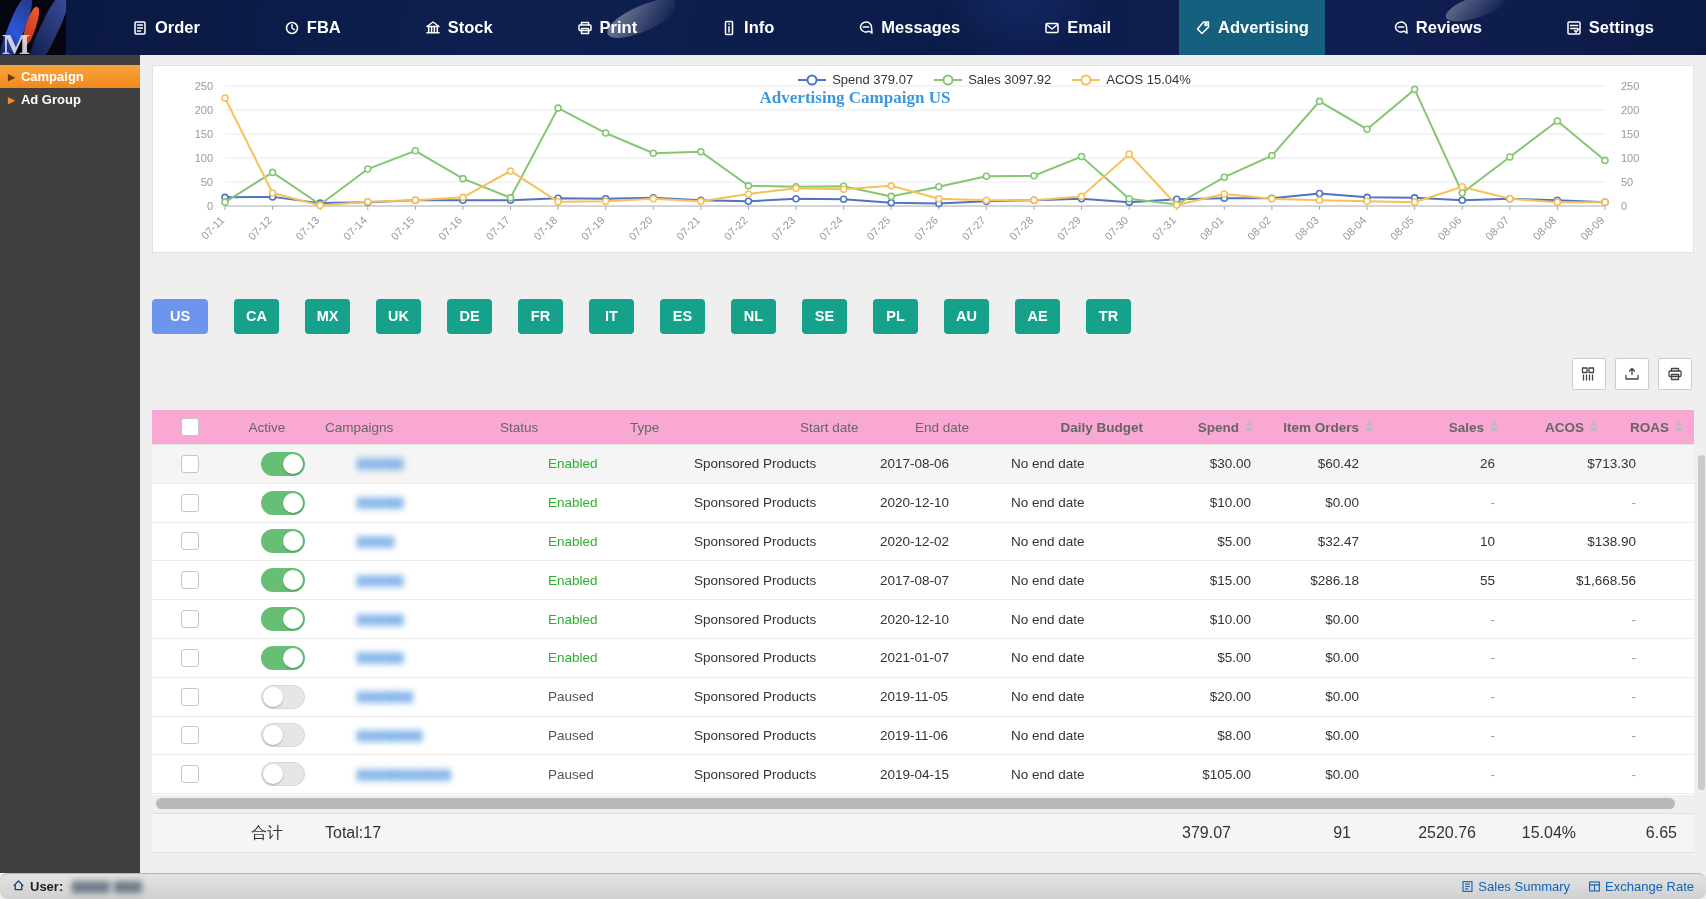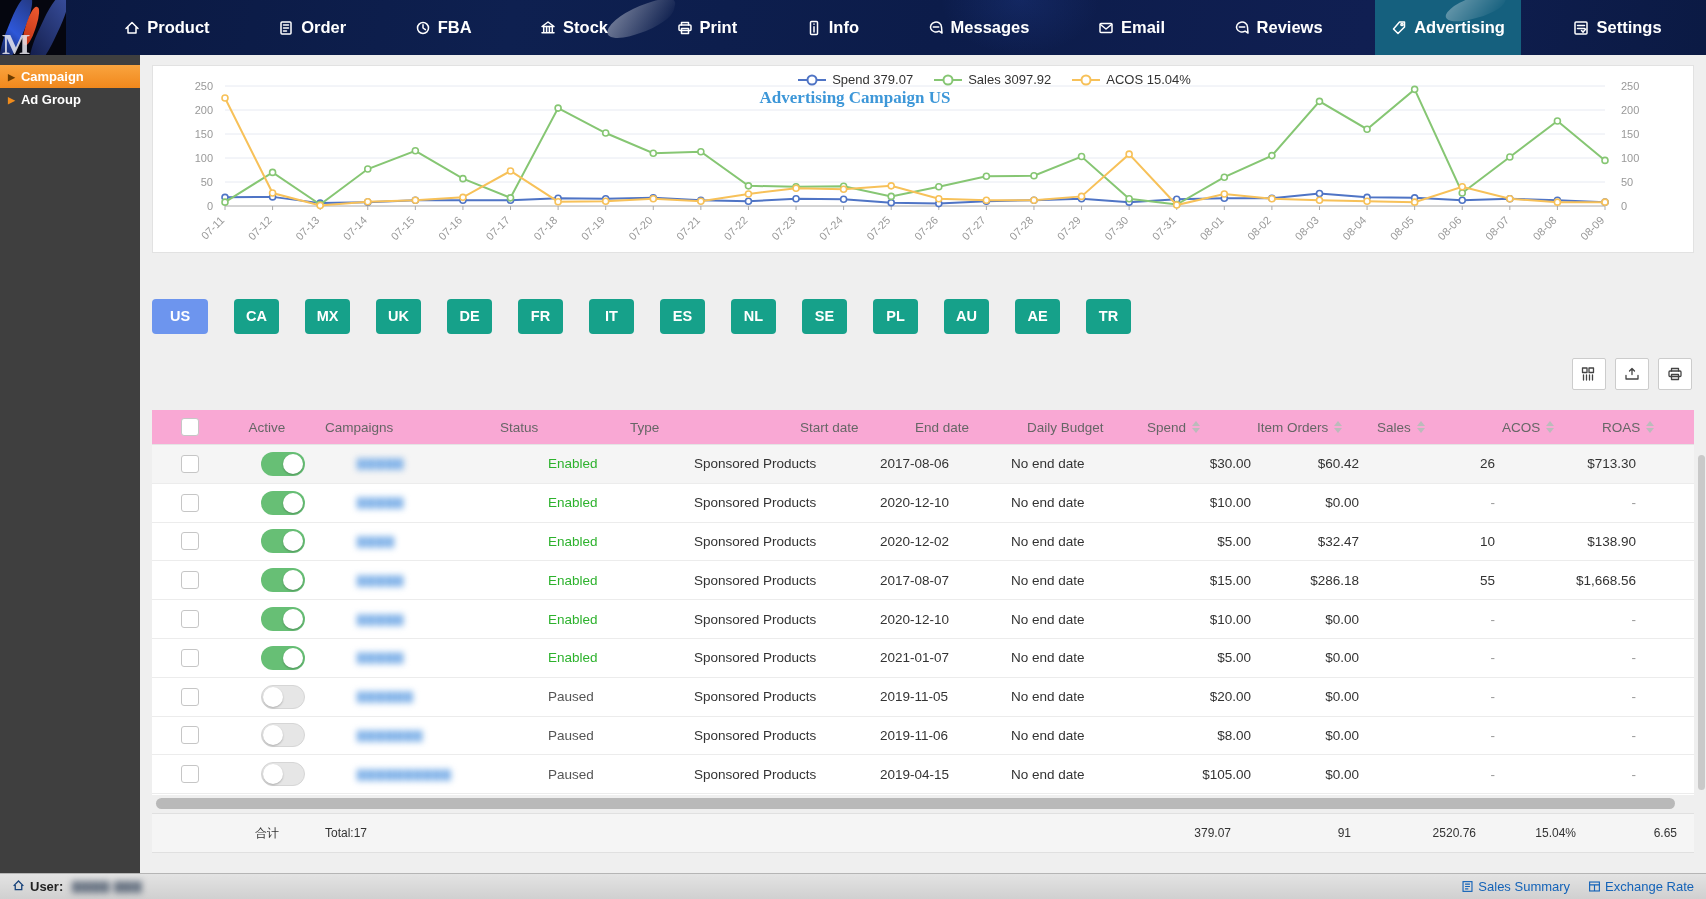--- a/index.html
+++ b/index.html
@@ -75,21 +75,21 @@
   .c3{width:130px;padding-left:8px;}
   .c4{width:170px;padding-left:8px;}
   .c5{width:115px;padding-left:8px;}
   .c6{width:120px;padding-left:8px;}
   .c7{width:120px;}
   .c8{width:110px;}
   .c9{width:120px;}
   .c10{width:125px;}
   .c11{width:100px;}
   .c12{width:85px;}
-  .num{}
+  .num{justify-content:flex-end;font-weight:bold;}
   .td.c7{justify-content:flex-end;padding-right:8px;}
   .td.c8,.td.c9,.td.c10,.td.c11{justify-content:flex-end;padding-right:26px;}
   .td.c12{justify-content:flex-end;padding-right:10px;}
   .th.num{padding-right:4px;}
   .dash{color:#999;}
   .sort{display:inline-flex;flex-direction:column;gap:2px;margin-left:6px;cursor:pointer;}
   .s-up{width:0;height:0;border-left:4px solid transparent;border-right:4px solid transparent;border-bottom:5px solid #bbb;}
   .s-dn{width:0;height:0;border-left:4px solid transparent;border-right:4px solid transparent;border-top:5px solid #bbb;}
   .cb{width:16px;height:16px;background:#fff;border:1px solid #c6c6c6;border-radius:3px;cursor:pointer;}
   .toggle{width:44px;height:24px;border-radius:12px;position:relative;cursor:pointer;}
@@ -104,25 +104,25 @@
   .acos-good{color:#1a7f1a;font-weight:bold;}
   .acos-bad{color:#e0392e;font-weight:normal;}
   
   .hscroll{position:absolute;left:16px;top:743px;width:1534px;height:11px;}
   .hthumb{width:99%;height:11px;background:#b9b9b9;border-radius:6px;cursor:pointer;}
   .vscroll{position:absolute;right:1px;top:400px;width:7px;height:335px;background:#c9c9c9;border-radius:4px;cursor:pointer;}
   
   .summary{position:absolute;left:12px;top:758px;width:1542px;height:40px;background:#f5f5f5;
            border-top:1px solid #e0e0e0;border-bottom:1px solid #e0e0e0;
            display:flex;align-items:center;padding-left:10px;box-sizing:border-box;
-           font-size:12px;color:#333;}
+           font-size:16px;color:#333;}
   
   .statusbar{position:absolute;left:0;bottom:0;width:1706px;height:26px;
              background:linear-gradient(#e3e3e3,#d0d0d0);border-top:1px solid #b5b5b5;
-             display:flex;align-items:center;padding:8px 12px;box-sizing:border-box;font-size:13px;color:#222;z-index:6;}
+             display:flex;align-items:center;padding:8px 12px;box-sizing:border-box;font-size:13px;color:#222;z-index:6;border-radius:8px;}
   .sb-left{display:flex;align-items:center;gap:5px;font-weight:bold;}
   .sb-left svg{width:13px;height:13px;stroke:#17427a;fill:none;stroke-width:1.6;}
   .user-mask{filter:blur(3px);color:#6b7685;font-size:11px;letter-spacing:1px;margin-left:4px;}
   .sb-right{margin-left:auto;display:flex;align-items:center;gap:18px;}
   .sb-link{display:flex;align-items:center;gap:4px;color:#1463b8;cursor:pointer;text-decoration:none;font-size:13px;}
   .sb-link svg{width:13px;height:13px;stroke:#1463b8;fill:none;stroke-width:1.4;}
 </style>
 </head>
 <body>
 
@@ -130,28 +130,20 @@
   <div class="deco3"></div>
   <div class="logo">
     <div class="f1"></div>
       <div class="f2"></div>
       <div class="f3"></div>
       <div class="m">M</div>
   </div>
   <div class="nav-items" id="nav-items">
     <div class="deco1"></div>
     <div class="deco2"></div>
-  <div class="nav-item">
-        <span class="nav-ic">
-          <svg viewBox="0 0 16 16">
-            <path d="M2 8.5 L8 2.5 L14 8.5 M4 7.5 V13 H12 V7.5"></path>
-          </svg>
-        </span>
-        <span class="nav-label">Product</span>
-      </div>
       <div class="nav-item">
         <span class="nav-ic">
           <svg viewBox="0 0 16 16">
             <rect x="3" y="2" width="10" height="12" rx="1"></rect>
             <path d="M5.5 5 H10.5 M5.5 8 H10.5 M5.5 11 H8.5"></path>
           </svg>
         </span>
         <span class="nav-label">Order</span>
       </div>
       <div class="nav-item">
@@ -202,37 +194,37 @@
       </div>
       <div class="nav-item">
         <span class="nav-ic">
           <svg viewBox="0 0 16 16">
             <rect x="2" y="3.5" width="12" height="9" rx="1"></rect>
             <path d="M2.5 4.5 L8 9 L13.5 4.5"></path>
           </svg>
         </span>
         <span class="nav-label">Email</span>
       </div>
+      <div class="nav-item active">
+        <span class="nav-ic">
+          <svg viewBox="0 0 16 16">
+            <path d="M8.5 2 H13.5 V7 L7 13.5 L2.5 9 Z"></path>
+            <circle cx="11" cy="4.5" r="1.1"></circle>
+          </svg>
+        </span>
+        <span class="nav-label">Advertising</span>
+      </div>
       <div class="nav-item">
         <span class="nav-ic">
           <svg viewBox="0 0 16 16">
             <path d="M13.5 7 a5.5 5 0 1 0 -2.4 4.2 L14 13 Z"></path>
             <path d="M5.3 7 H10.7"></path>
           </svg>
         </span>
         <span class="nav-label">Reviews</span>
-      </div>
-      <div class="nav-item active">
-        <span class="nav-ic">
-          <svg viewBox="0 0 16 16">
-            <path d="M8.5 2 H13.5 V7 L7 13.5 L2.5 9 Z"></path>
-            <circle cx="11" cy="4.5" r="1.1"></circle>
-          </svg>
-        </span>
-        <span class="nav-label">Advertising</span>
       </div>
       <div class="nav-item">
         <span class="nav-ic">
           <svg viewBox="0 0 16 16">
             <rect x="2" y="2" width="12" height="12" rx="1"></rect>
             <path d="M4.5 5.5 H11.5 M4.5 8.5 H11.5"></path>
             <path d="M8.5 10.5 l1.6 1.6 l2.6 -3"></path>
           </svg>
         </span>
         <span class="nav-label">Settings</span>

